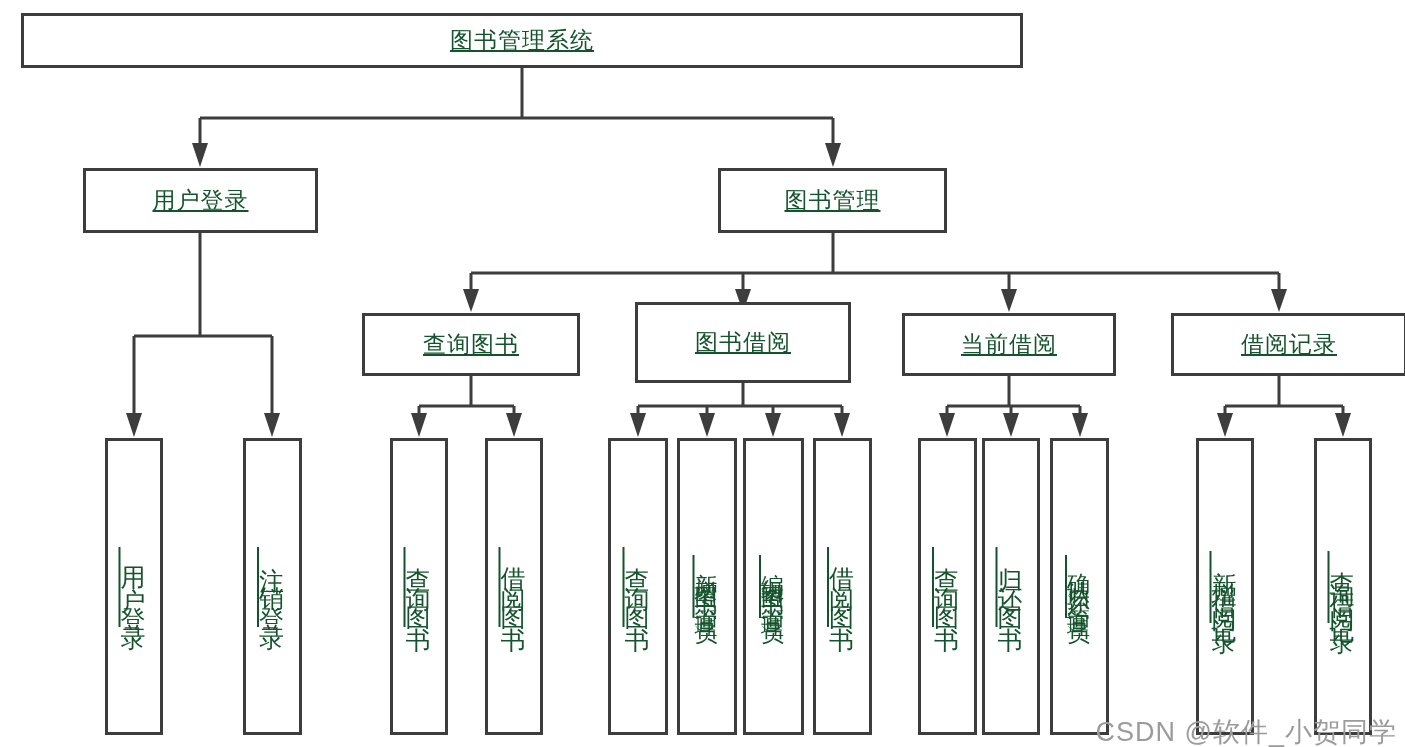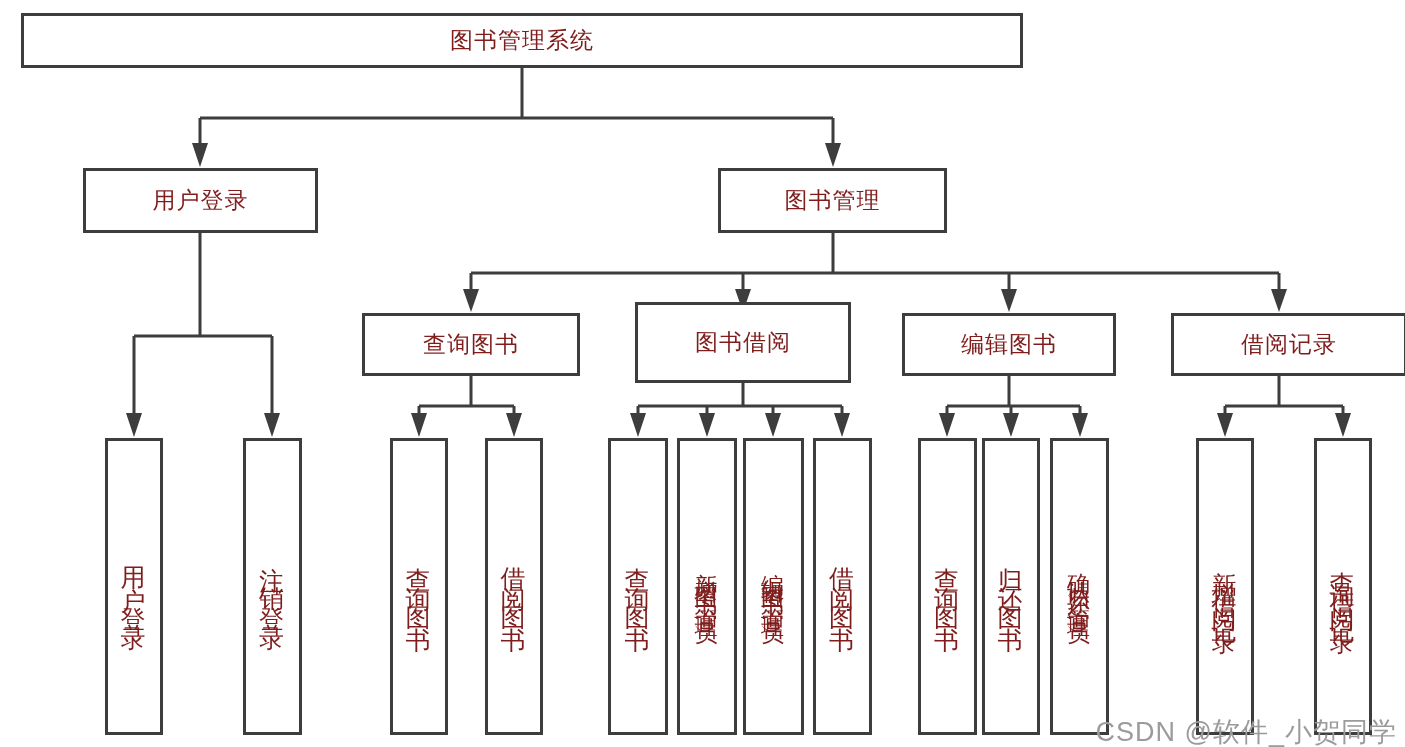--- a/index.html
+++ b/index.html
@@ -12,21 +12,22 @@
   }
   .connectors{position:absolute;left:0;top:0;width:1405px;height:747px;}
   .box{
     position:absolute;
     background:#ffffff;
     border:3px solid #3d3d3d;
     box-sizing:border-box;
     display:flex;
     align-items:center;
     justify-content:center;
-    color:#7f1d1d;
+    color:#14532d;
+    text-decoration:underline;
   }
   .box.h{font-size:23px;letter-spacing:1px;}
   .box.v{
     writing-mode:vertical-rl;
     text-orientation:mixed;
   }
   .box.v4{font-size:25px;letter-spacing:20px;}
   .box.v6{font-size:25px;letter-spacing:12px;}
   .box.v9{font-size:23px;letter-spacing:7px;}
   .watermark{
@@ -94,21 +95,21 @@
     </g>
   </svg>
 
   <div class="box h" style="left:21px;top:13px;width:1002px;height:55px">图书管理系统</div>
 
   <div class="box h" style="left:83px;top:168px;width:235px;height:65px">用户登录</div>
   <div class="box h" style="left:718px;top:168px;width:229px;height:65px">图书管理</div>
 
   <div class="box h" style="left:362px;top:313px;width:218px;height:63px">查询图书</div>
   <div class="box h" style="left:635px;top:302px;width:216px;height:81px">图书借阅</div>
-  <div class="box h" style="left:902px;top:313px;width:214px;height:63px">编辑图书</div>
+  <div class="box h" style="left:902px;top:313px;width:214px;height:63px">当前借阅</div>
   <div class="box h" style="left:1171px;top:313px;width:236px;height:63px">借阅记录</div>
 
   <div class="box v v4" style="left:105px;top:438px;width:58px;height:297px">用户登录</div>
   <div class="box v v4" style="left:243px;top:438px;width:59px;height:297px">注销登录</div>
 
   <div class="box v v4" style="left:390px;top:438px;width:58px;height:297px">查询图书</div>
   <div class="box v v4" style="left:485px;top:438px;width:58px;height:297px">借阅图书</div>
 
   <div class="box v v4" style="left:608px;top:438px;width:60px;height:297px">查询图书</div>
   <div class="box v v9" style="left:677px;top:438px;width:60px;height:297px">新增图书（管理员）</div>

